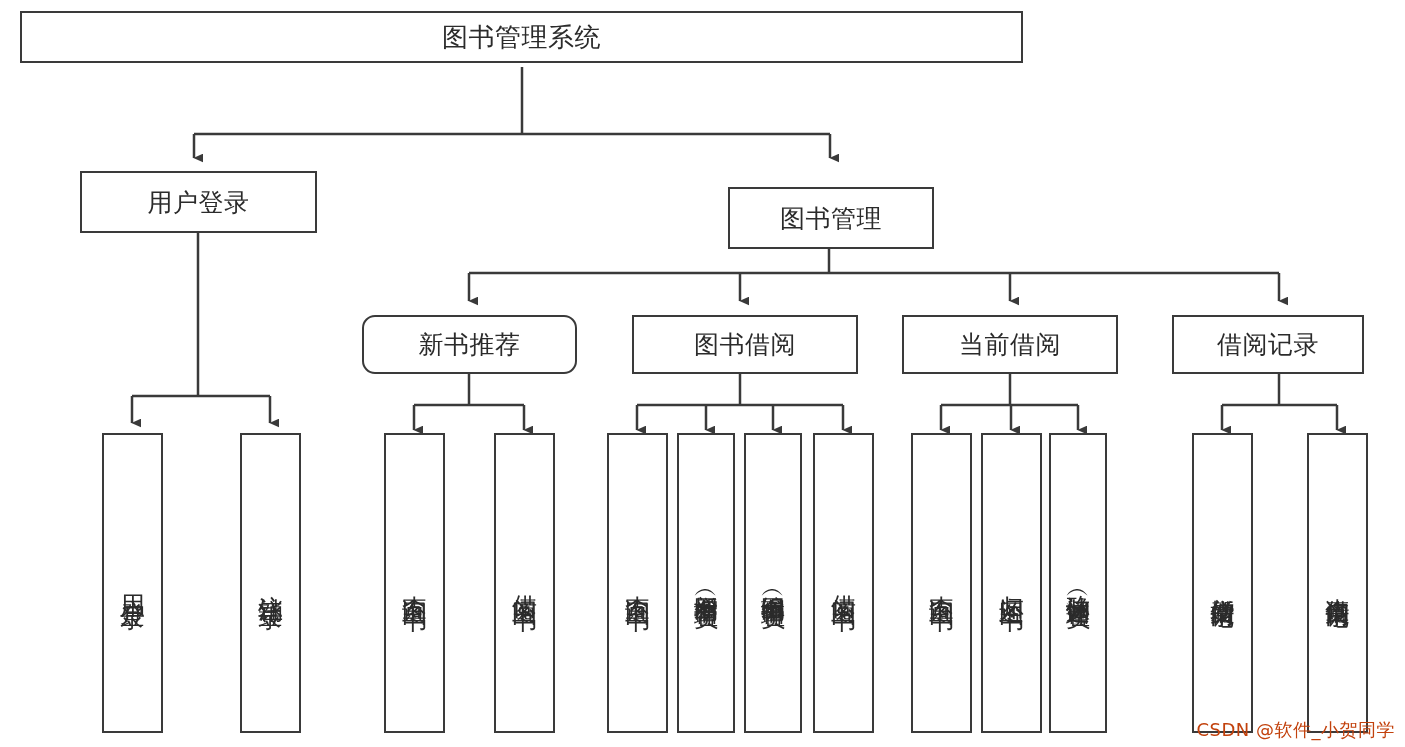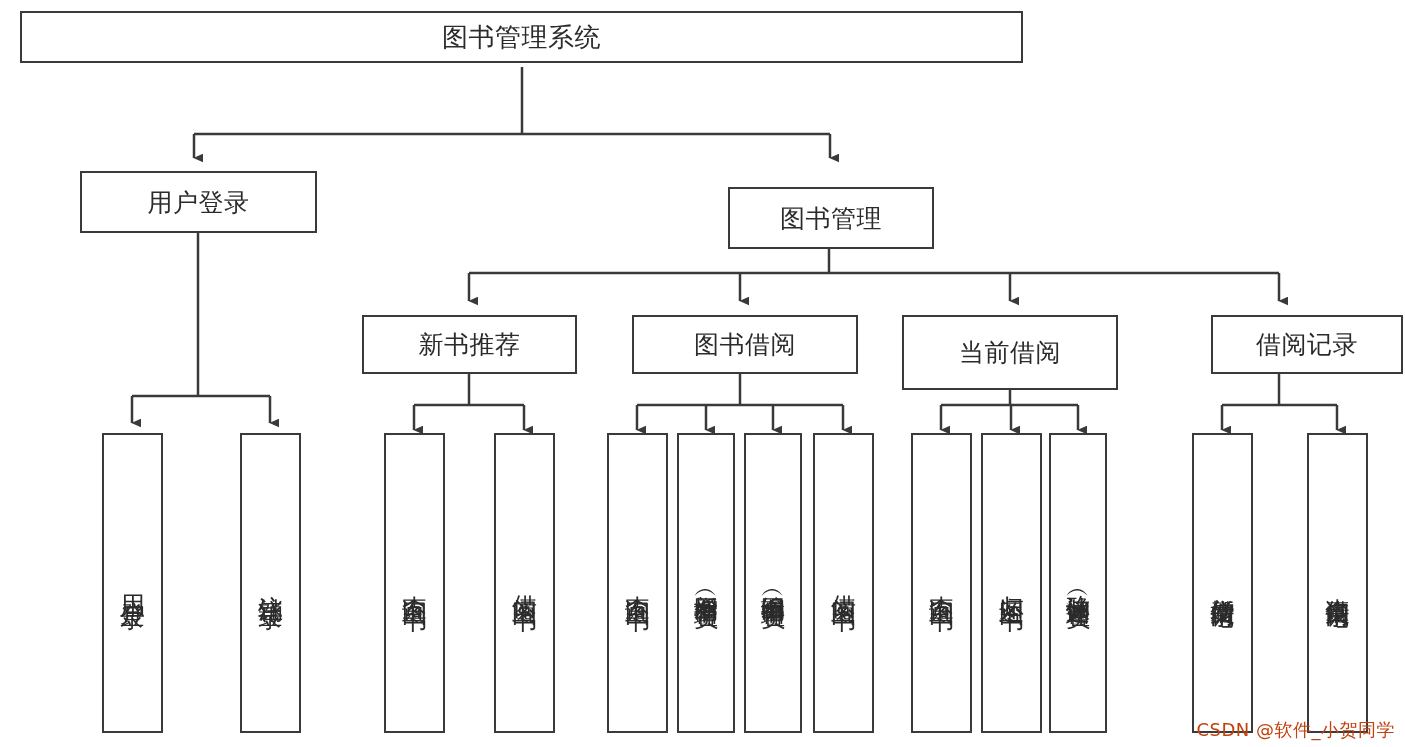--- a/index.html
+++ b/index.html
@@ -138,30 +138,30 @@
     <span class="node-label">图书管理系统</span>
   </div>
 
   <div class="node horiz" style="left:80px; top:171px; width:237px; height:62px;">
     <span class="node-label">用户登录</span>
   </div>
   <div class="node horiz" style="left:728px; top:171px; width:206px; height:62px;margin-top:16px;">
     <span class="node-label">图书管理</span>
   </div>
 
-  <div class="node horiz" style="left:362px; top:315px; width:215px; height:59px;">
+  <div class="node horiz" style="left:362px; top:315px; width:215px; height:59px;border-radius:13px;">
     <span class="node-label">新书推荐</span>
   </div>
   <div class="node horiz" style="left:632px; top:315px; width:226px; height:59px;">
     <span class="node-label">图书借阅</span>
   </div>
-  <div class="node horiz" style="left:902px; top:315px; width:216px; height:75px;">
+  <div class="node horiz" style="left:902px; top:315px; width:216px; height:59px;">
     <span class="node-label">当前借阅</span>
   </div>
-  <div class="node horiz" style="left:1172px; top:315px; width:192px; height:59px;margin-left:39px;">
+  <div class="node horiz" style="left:1172px; top:315px; width:192px; height:59px;">
     <span class="node-label">借阅记录</span>
   </div>
 
   <div class="node vert" style="left:102px; top:433px; width:61px; height:300px;">
     <span class="node-label">用户登录</span>
   </div>
   <div class="node vert" style="left:240px; top:433px; width:61px; height:300px;">
     <span class="node-label">注销登录</span>
   </div>
 

